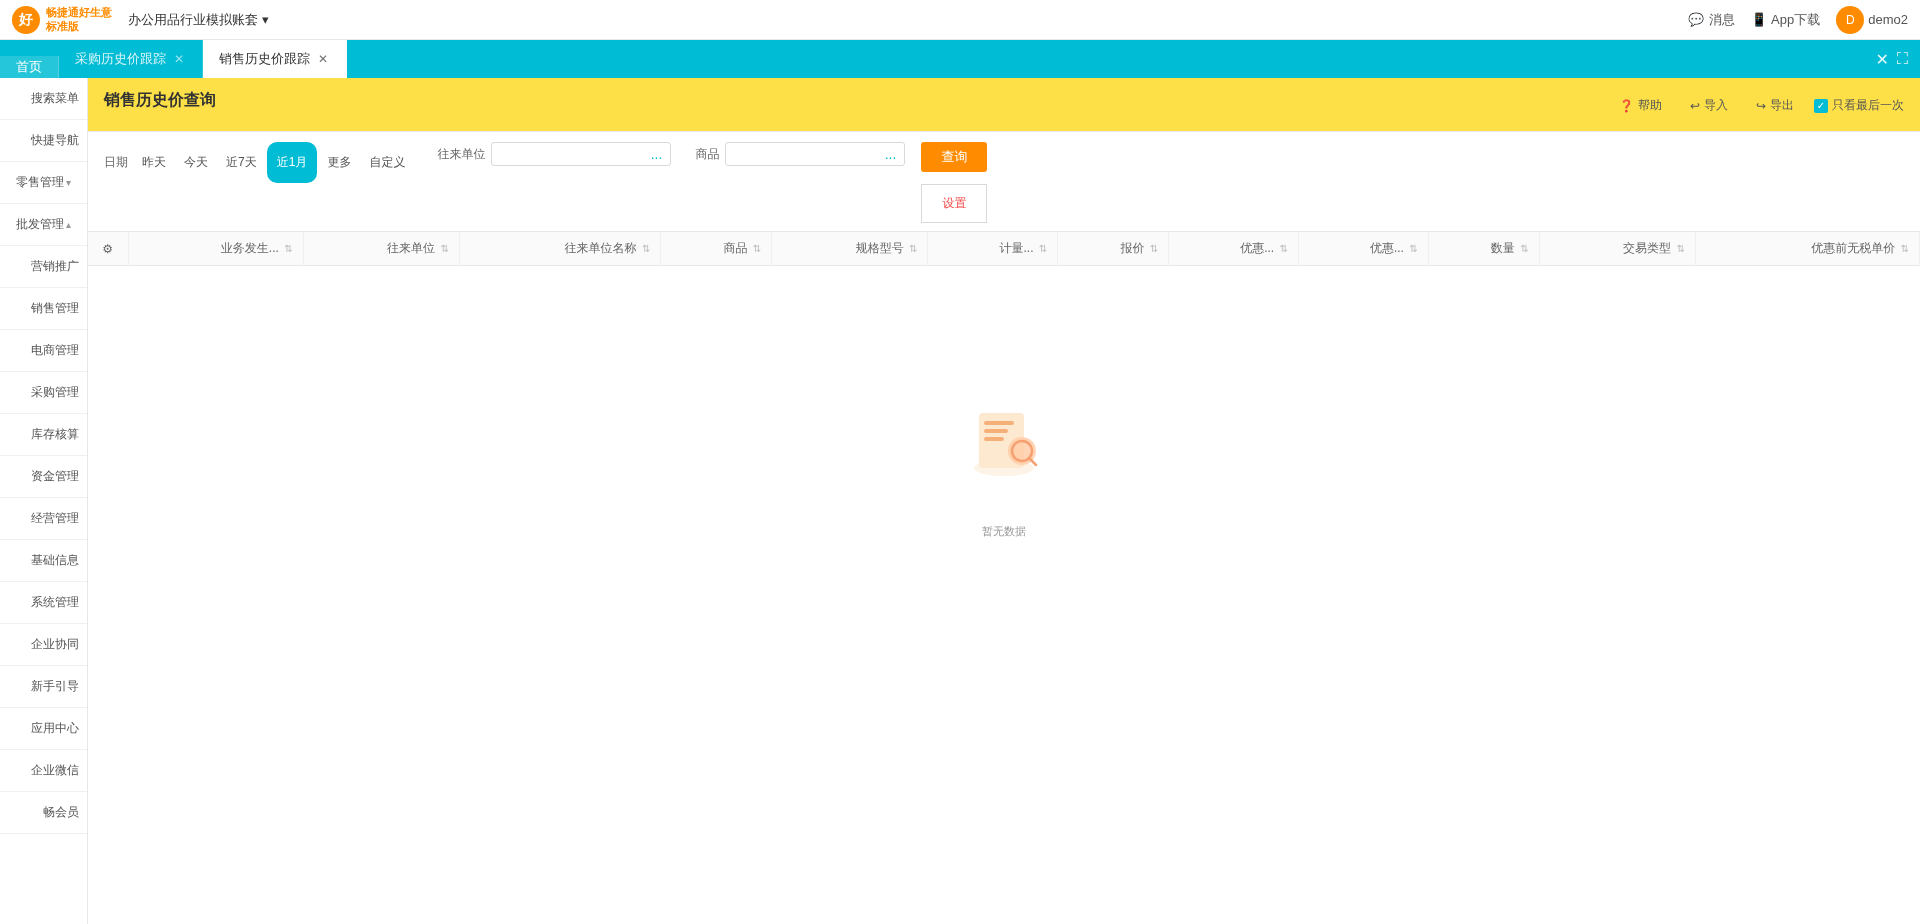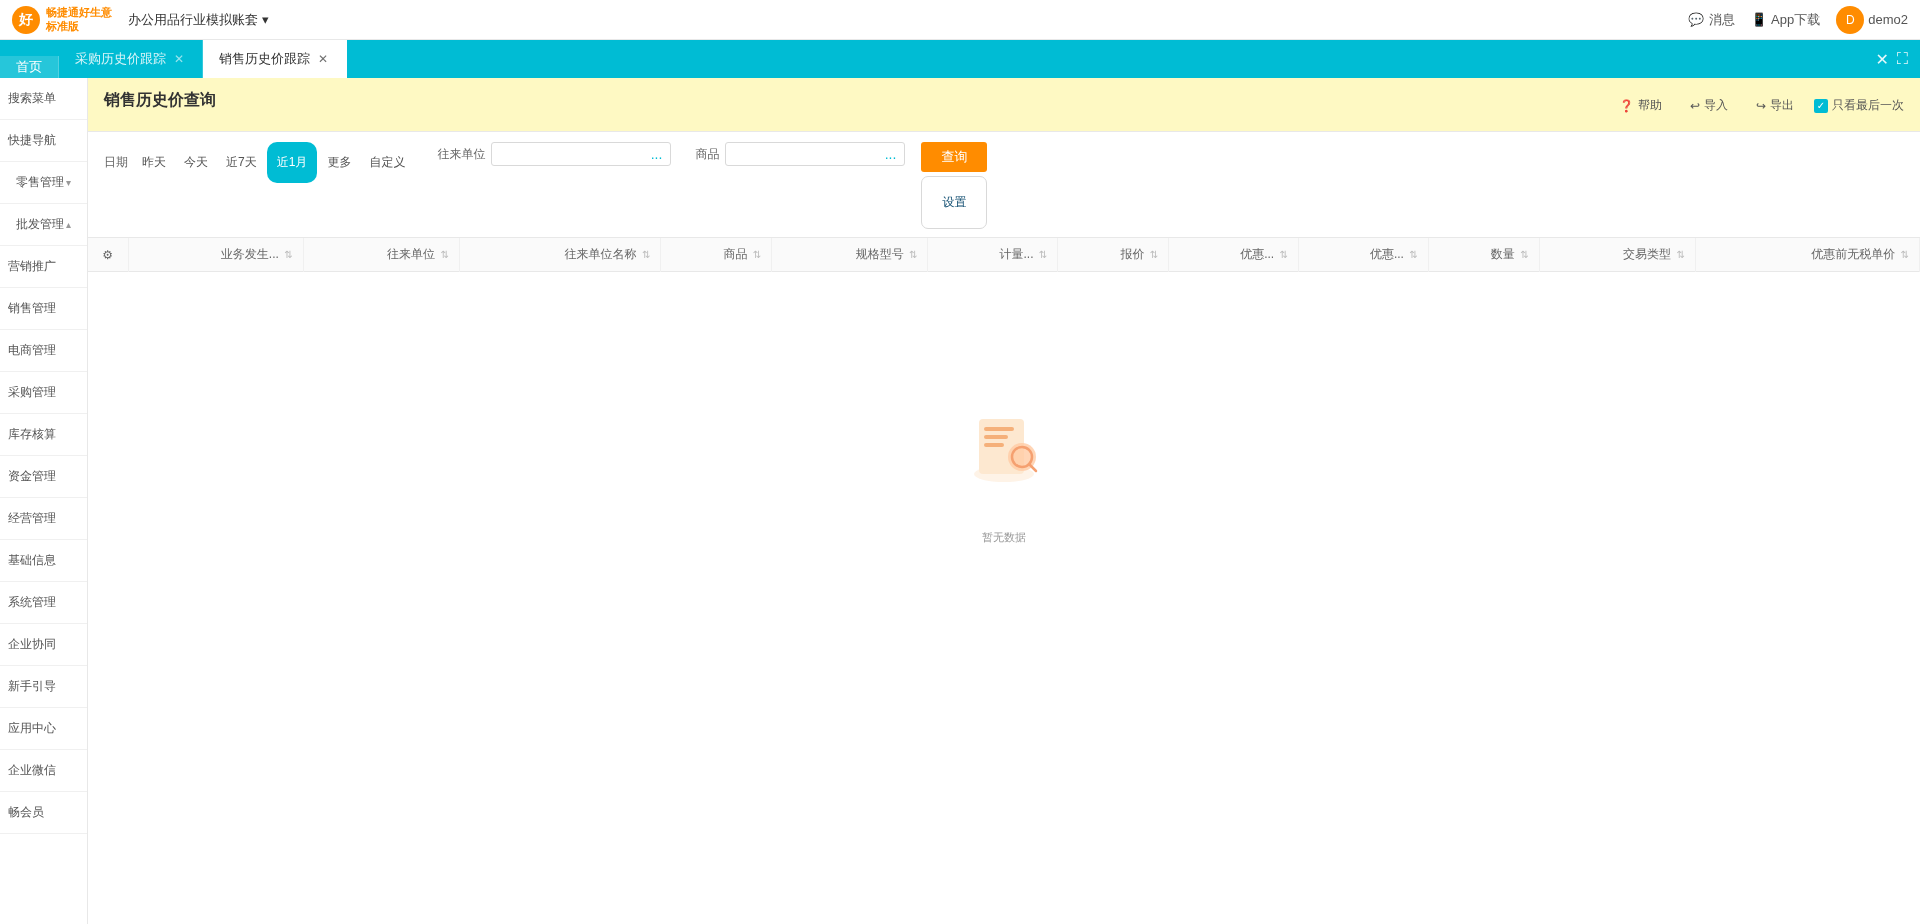--- a/index.html
+++ b/index.html
@@ -24,38 +24,38 @@
     .tab-close { font-size: 12px; color: inherit; opacity: 0.7; cursor: pointer; padding: 2px; border-radius: 2px; }
     .tab-spacer { flex: 1; }
     .tab-bar-actions { display: flex; align-items: center; padding: 0 12px; gap: 8px; }
     .tab-bar-btn { color: rgba(255,255,255,0.9); cursor: pointer; font-size: 16px; }
 
     
     .main-layout { display: flex; flex: 1; overflow: hidden; }
 
     
     .sidebar { width: 88px; background: white; border-right: 1px solid #e8e8e8; display: flex; flex-direction: column; overflow-y: auto; flex-shrink: 0; }
-    .sidebar-item { padding: 12px 8px; text-align: left; cursor: pointer; font-size: 12px; color: #555; border-bottom: 1px solid #f0f0f0; }
+    .sidebar-item { padding: 12px 8px; text-align: right; cursor: pointer; font-size: 12px; color: #555; border-bottom: 1px solid #f0f0f0; }
     .sidebar-item.with-arrow { display: flex; align-items: center; justify-content: center; gap: 2px; }
     .sidebar-item .arrow { font-size: 10px; color: #999; }
 
     
     .content { flex: 1; display: flex; flex-direction: column; overflow: hidden; background: #f5f5f5; }
-    .page-header { background: #fef9c3; padding: 12px 16px 0; border-bottom: 1px solid #e8e8e8; }
+    .page-header { background: #fde047; padding: 12px 16px 0; border-bottom: 1px solid #e8e8e8; }
     .page-title { font-size: 16px; font-weight: bold; color: #333; padding-bottom: 10px; }
     .toolbar-action-btn { display: flex; align-items: center; gap: 4px; color: #555; cursor: pointer; font-size: 12px; padding: 4px 8px; border-radius: 3px; }
     .checkbox-label { display: flex; align-items: center; gap: 4px; font-size: 12px; color: #555; }
     .checkbox-checked { width: 14px; height: 14px; background: #00bcd4; border-radius: 2px; display: flex; align-items: center; justify-content: center; color: white; font-size: 10px; }
     .date-shortcuts { display: flex; align-items: center; gap: 2px; }
     .date-btn { padding: 2px 8px; font-size: 12px; color: #555; cursor: pointer; border-radius: 3px; }
     .date-btn.active { background: #00bcd4; color: white; border-radius: 10px; padding: 12px 10px; }
     .filter-input { display: flex; align-items: center; border: 1px solid #d9d9d9; border-radius: 3px; padding: 3px 8px; min-width: 180px; font-size: 12px; color: #333; background: white; }
     .filter-input .dots { color: #00bcd4; font-size: 14px; cursor: pointer; margin-left: 4px; }
     .query-btn { background: #ff8c00; color: white; border: none; border-radius: 3px; padding: 6px 20px; font-size: 13px; cursor: pointer; }
-    .settings-btn { color: #0c4a6e; border: 1px solid #d9d9d9; border-radius: 7px; padding: 17px 12px; font-size: 12px; cursor: pointer; background: white; }
+    .settings-btn { color: #ef4444; border: 1px solid #d9d9d9; border-radius: 0; padding: 10px 12px; font-size: 12px; cursor: pointer; background: white; }
 
     
     .table-container { flex: 1; background: white; margin: 0; overflow: auto; }
     .data-table { width: 100%; border-collapse: collapse; }
     .data-table thead tr { border-bottom: 1px solid #e8e8e8; background: #fafafa; }
     .data-table th { padding: 8px 10px; font-size: 12px; color: #666; font-weight: 500; text-align: right; border-right: 1px solid #f0f0f0; white-space: nowrap; cursor: pointer; user-select: none; }
     .data-table th .sort-arrows { font-size: 10px; color: #bbb; margin-left: 2px; }
     .data-table th.settings-col { width: 40px; text-align: center; }
     
     
@@ -229,21 +229,21 @@
           </div>
         </div>
 
         <div style="display:flex; align-items:center; gap:6px; margin-left:16px;">
           <span style="font-size:12px; color:#666;">商品</span>
           <div class="filter-input">
             <span style="flex:1; color:#999; font-size:12px;"></span>
             <span class="dots">...</span>
           </div>
         </div>
-        <div style="display:flex; flex-direction:column; gap:4px; margin-left:8px;">
+        <div style="display:flex; flex-direction:column; gap:12px; margin-left:8px;">
           <button class="query-btn">查询</button>
           <button class="settings-btn">设置</button>
         </div>
       </div>
     </div>
 
     <div class="table-container">
       <table class="data-table">
         <thead>
           <tr>

